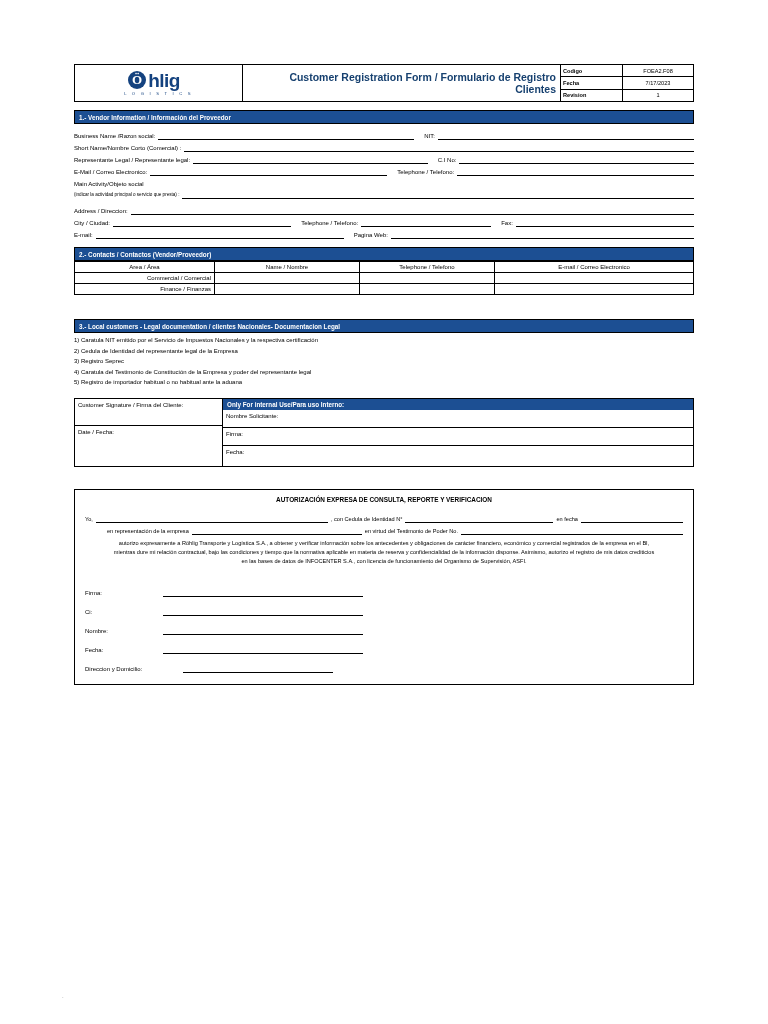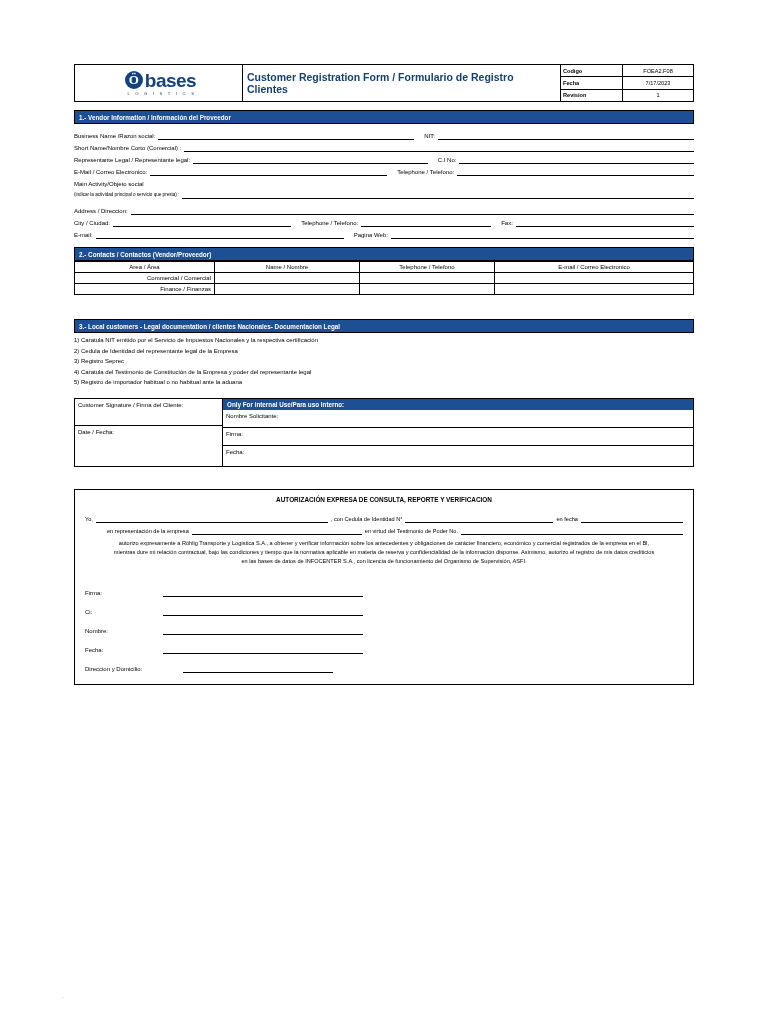--- a/index.html
+++ b/index.html
@@ -78,21 +78,21 @@
     flex: 1;
     display: flex;
     align-items: center;
     justify-content: center;
     font-size: 10.5px;
     font-weight: bold;
     color: #16406f;
     border-right: 1px solid #000;
     box-sizing: border-box;
     padding: 0 4px;
-    text-align: left;
+    text-align: right;
   }
   .hdr-meta {
     width: 132px;
     display: flex;
     flex-direction: column;
     box-sizing: border-box;
   }
   .hdr-meta-row {
     flex: 1;
     display: flex;
@@ -284,21 +284,21 @@
 <body>
 
 <div class="page">
   <div class="sheet">
 
     <div class="hdr">
       <div class="hdr-logo">
         <div>
           <div class="logo-wrap">
             <span class="logo-mark">Ö</span>
-            <span class="logo-text">bases</span>
+            <span class="logo-text">hlig</span>
           </div>
           <div class="logo-sub">L O G I S T I C S</div>
         </div>
       </div>
       <div class="hdr-title">Customer Registration Form / Formulario de Registro Clientes</div>
       <div class="hdr-meta">
         <div class="hdr-meta-row">
           <div class="hdr-meta-k">Codigo</div>
           <div class="hdr-meta-v">FOEA2.F08</div>
         </div>

